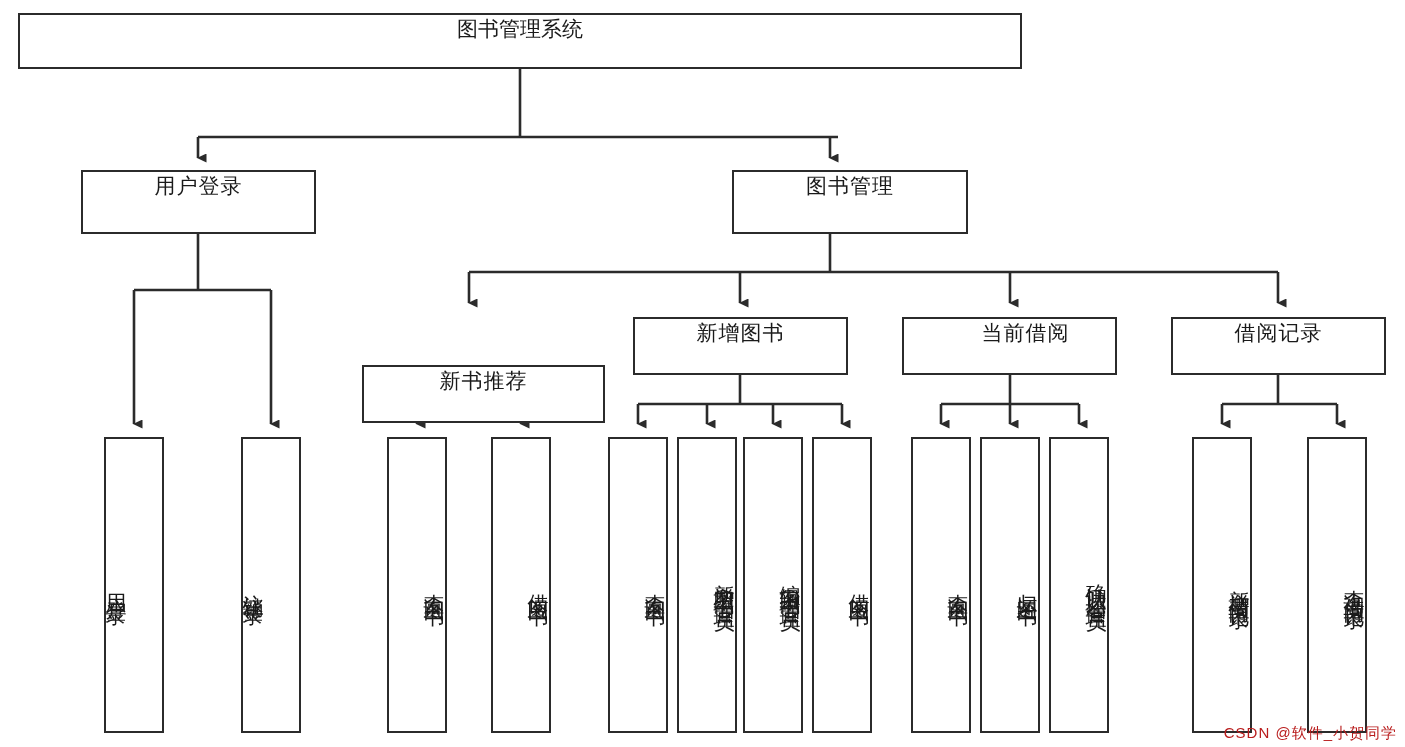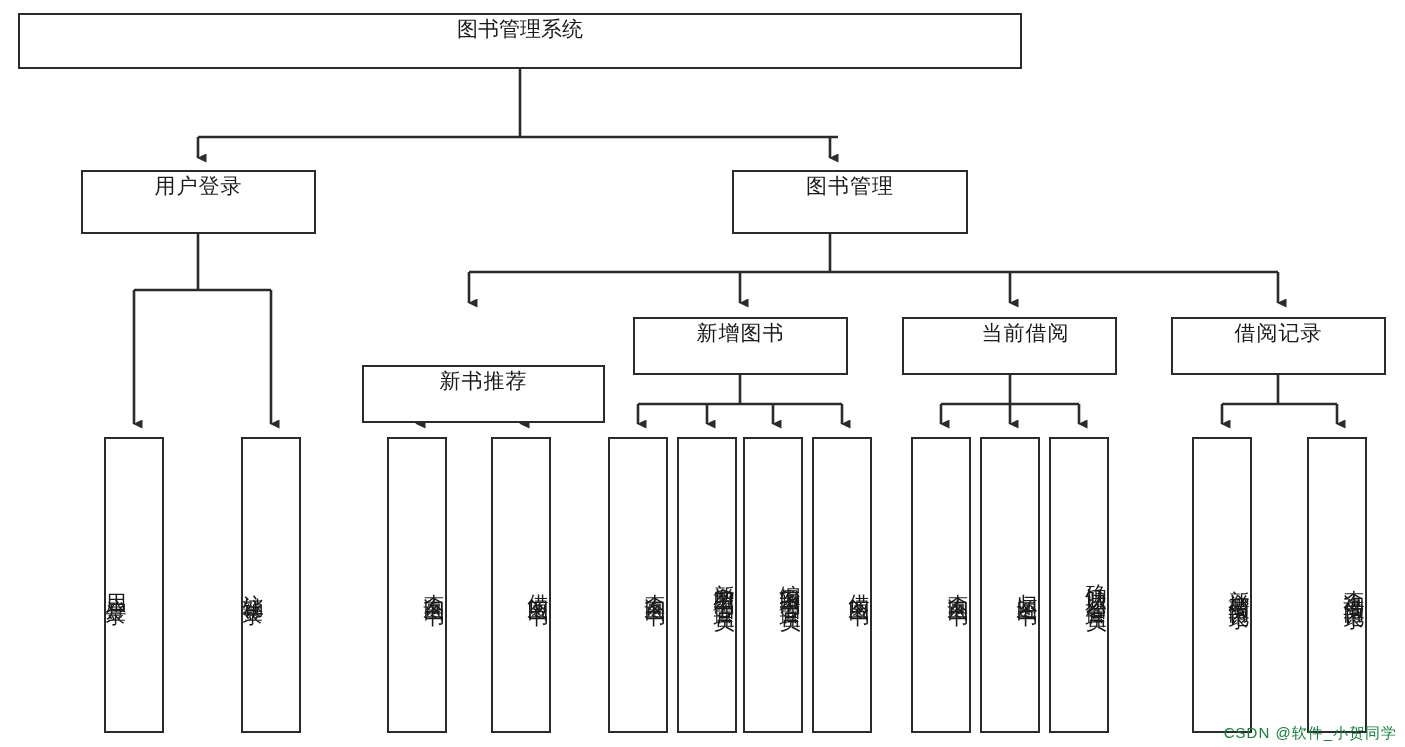--- a/index.html
+++ b/index.html
@@ -23,21 +23,21 @@
     font-size:21px;
     letter-spacing:4px;
     line-height:1;
     padding:4px 0;
     white-space:nowrap;
   }
   .node.v.top{align-items:flex-start;}
   .node.v.bottom{align-items:flex-end;}
   .watermark{
     position:absolute;right:8px;bottom:4px;
-    font-size:15px;color:#15803d;letter-spacing:1px;
+    font-size:15px;color:#b91c1c;letter-spacing:1px;
     user-select:none;
   }
 </style>
 </head>
 <body>
 
 <div id="canvas">
 
   <svg id="wires" viewBox="0 0 1405 747">
     <defs>

